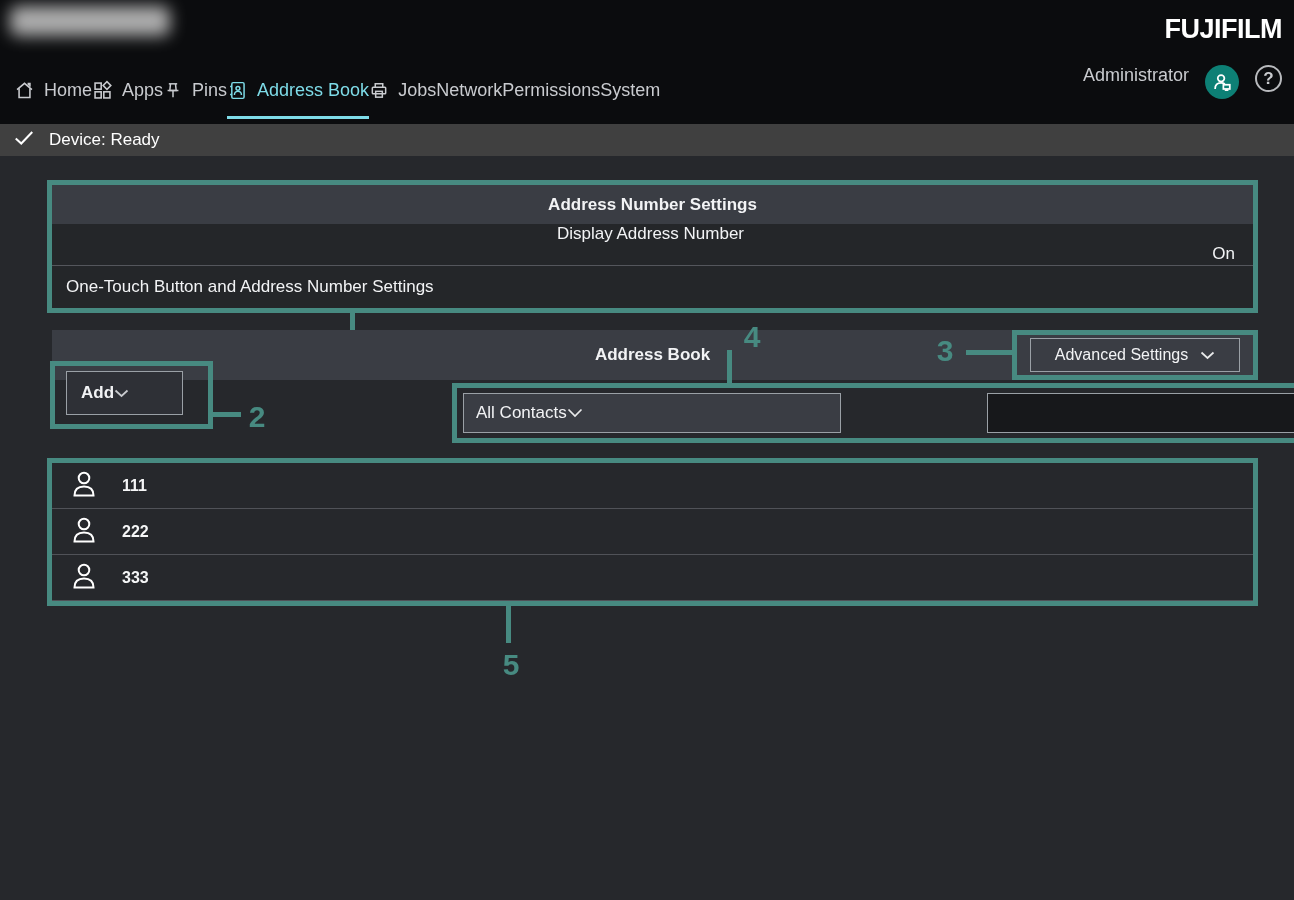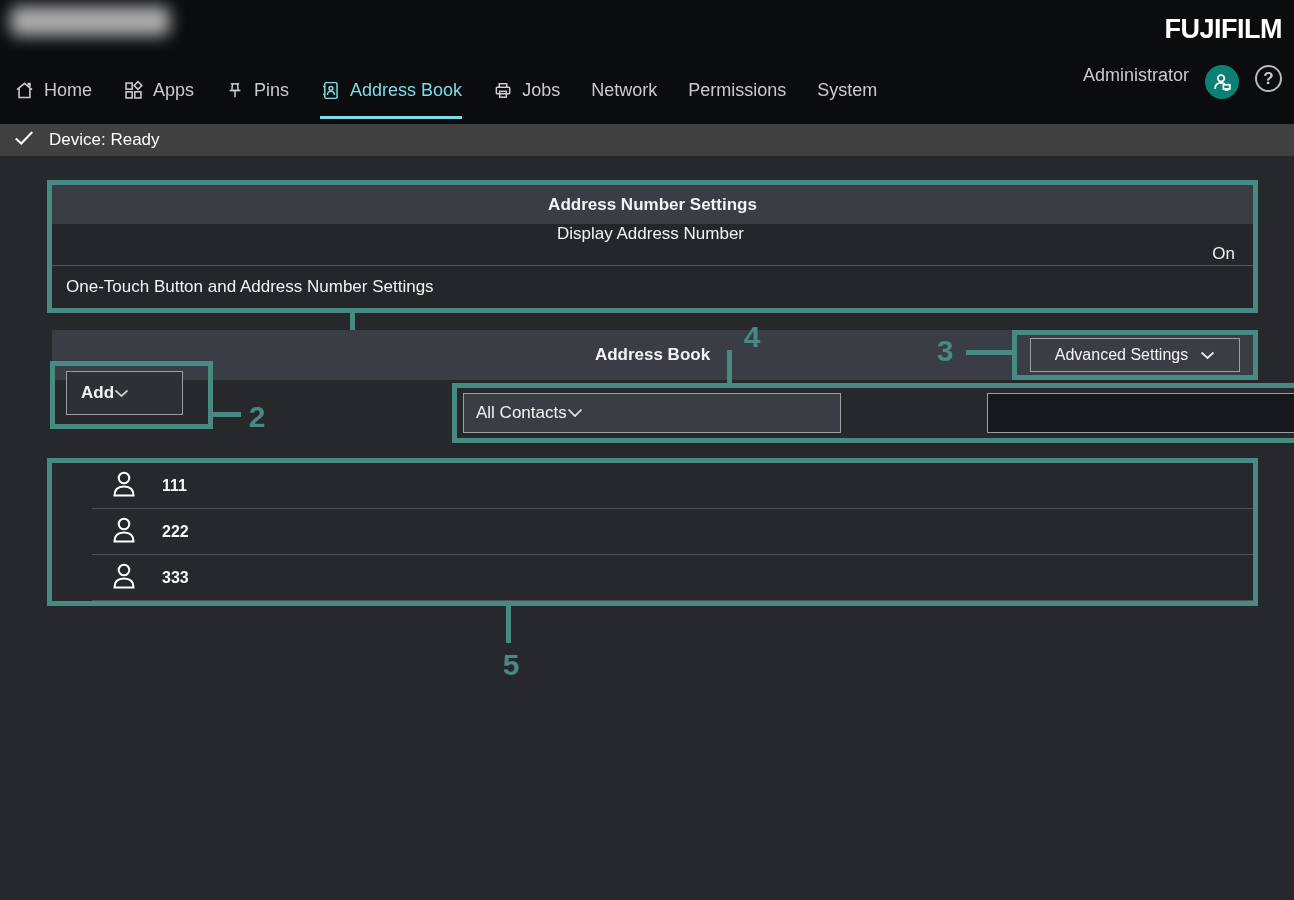--- a/index.html
+++ b/index.html
@@ -6,21 +6,21 @@
   *{box-sizing:border-box;font-family:"Liberation Sans",sans-serif;}
   .screen{position:relative;width:1294px;height:900px;background:#26282c;overflow:hidden;}
 
   
   .top-header{position:absolute;left:0;top:0;width:100%;height:62px;background:#0b0c0e;}
   .device-blur{position:absolute;left:10px;top:6px;width:160px;height:30px;background:#c9c9c9;border-radius:8px;filter:blur(8px);opacity:.85;}
   .brand-logo{position:absolute;right:12px;top:14px;font-size:27px;font-weight:800;letter-spacing:-.5px;color:#ffffff;}
 
   
   .nav-bar{position:absolute;left:0;top:62px;width:100%;height:62px;background:#0b0c0e;display:flex;align-items:stretch;padding:0 12px 5px 14px;}
-  .nav-items{display:flex;gap:31px;}
+  .nav-items{display:flex;}
   .nav-item{display:flex;align-items:center;gap:9px;color:#c9cbcf;font-size:18px;border-bottom:3px solid transparent;padding-top:3px;cursor:pointer;white-space:nowrap;}
   .nav-item svg{display:block;}
   .nav-item.active{color:#7edce8;border-bottom-color:#7edce8;}
   .nav-right{margin-left:auto;display:flex;align-items:flex-start;gap:16px;padding-top:3px;}
   .user-label{color:#c9cbcf;font-size:18px;}
   .admin-badge{width:34px;height:34px;border-radius:50%;background:#0d8075;display:flex;align-items:center;justify-content:center;cursor:pointer;}
   .help-circle{width:27px;height:27px;border-radius:50%;border:2px solid #b8babd;color:#c9cbce;font-size:17px;font-weight:700;display:flex;align-items:center;justify-content:center;cursor:pointer;}
 
   
   .status-bar{position:absolute;left:0;top:124px;width:100%;height:32px;background:#404040;display:flex;align-items:center;gap:14px;padding-left:13px;color:#ffffff;font-size:17px;}
@@ -52,21 +52,21 @@
   
   .co4{left:452px;top:383px;width:952px;height:60px;display:flex;align-items:center;justify-content:space-between;padding:0 28px 0 6px;}
   .filter-select{width:378px;height:40px;background:#3a3d44;border:1px solid #9aa0a6;color:#f2f3f5;font-size:17px;display:flex;align-items:center;padding:0 14px 0 12px;cursor:pointer;}
   .filter-select svg{margin-left:auto;}
   .search-box{width:384px;height:40px;background:#17181b;border:1px solid #9aa0a6;display:flex;align-items:center;padding:0 10px;}
   .search-box input{flex:1;background:transparent;border:none;outline:none;color:#f2f3f5;font-size:16px;height:100%;}
   .search-box svg{flex:0 0 auto;cursor:pointer;}
 
   
   .co5{left:47px;top:458px;width:1211px;height:148px;display:flex;flex-direction:column;}
-  .contact-row{flex:1;display:flex;align-items:center;gap:24px;padding-left:18px;border-bottom:1px solid #505258;color:#f5f6f7;font-size:16px;font-weight:600;cursor:pointer;margin-left:40px;}
+  .contact-row{flex:1;display:flex;align-items:center;gap:24px;padding-left:18px;border-bottom:1px solid #505258;color:#f5f6f7;font-size:16px;font-weight:600;cursor:pointer;}
   .contact-row:last-child{border-bottom:1px solid #505258;}
 
   
   .line1{left:350px;top:313px;width:5px;height:32px;}
   .num1{left:336px;top:338px;}
   .num3{left:928px;top:336px;}
   .line3{left:966px;top:350px;width:46px;height:5px;}
   .num4{left:735px;top:322px;}
   .line4{left:727px;top:350px;width:5px;height:33px;}
   .line2{left:213px;top:412px;width:28px;height:5px;}

